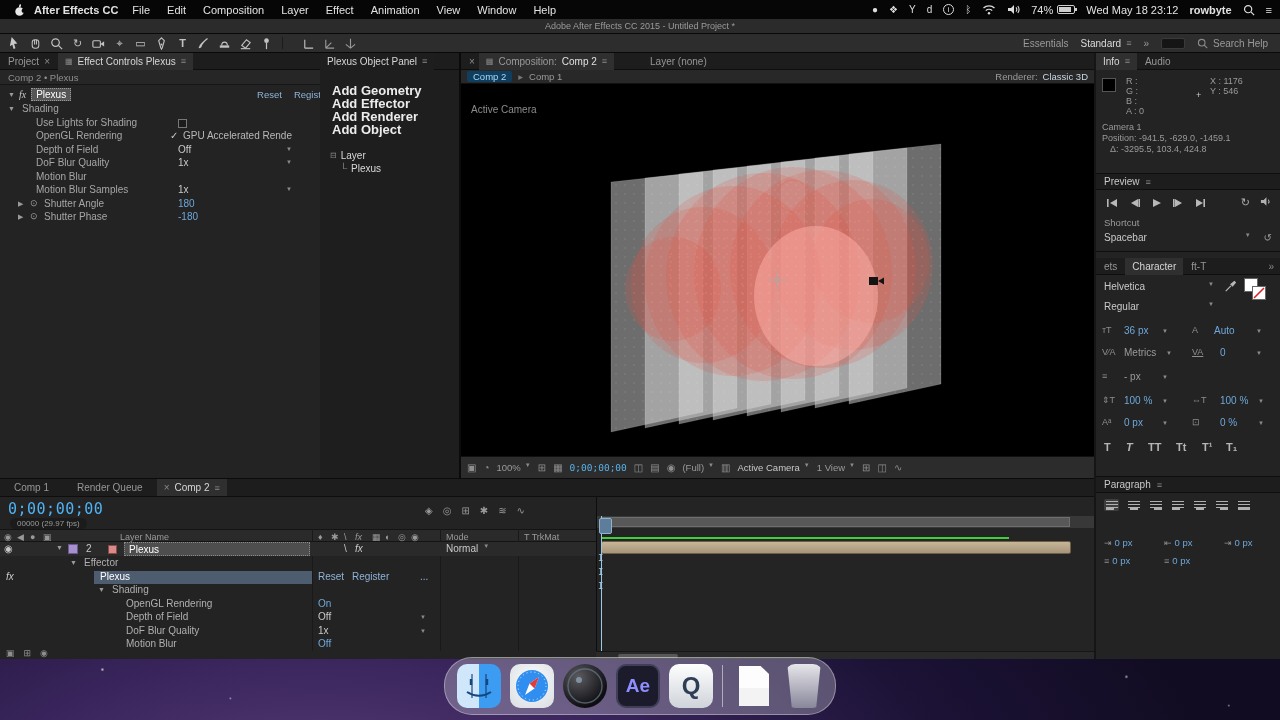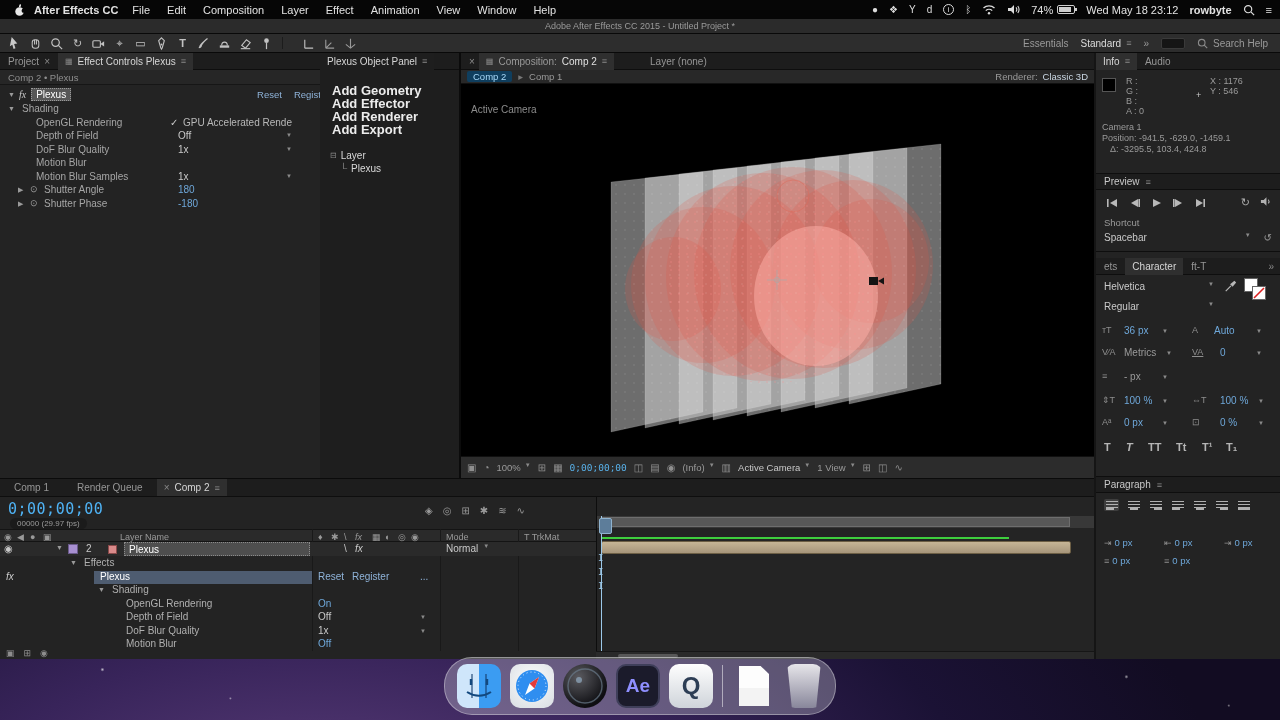--- a/index.html
+++ b/index.html
@@ -321,20 +321,24 @@
           <span class="link">Register</span>
           <span class="link">About...</span>
         </span>
       </div>
       <div style="position:relative;margin-top:2px">
         <div class="ecr">
           <span class="tw">▼</span>
             <span class="lb" style="left:22px">Shading</span>
         </div>
         <div class="ecr">
+          <span class="lb" style="left:36px">Use Lights for Shading</span>
+            <span class="cbox"></span>
+        </div>
+        <div class="ecr">
           <span class="lb" style="left:36px">OpenGL Rendering</span>
           <span class="chk">✓</span>
           <span class="gputxt">GPU Accelerated Rende</span>
         </div>
         <div class="ecr">
           <span class="lb" style="left:36px">Depth of Field</span>
           <span class="val">Off</span>
           <span class="dda">▼</span>
         </div>
         <div class="ecr">
@@ -369,21 +373,21 @@
       <div class="tabstrip">
         <span class="tab-act" style="background:#1e1e1e">
           <span>Plexus Object Panel</span>
           <span class="hamb">≡</span>
         </span>
       </div>
       <div style="padding:14px 10px 0 10px">
         <div class="px-btn">Add Geometry</div>
         <div class="px-btn">Add Effector</div>
         <div class="px-btn">Add Renderer</div>
-        <div class="px-btn">Add Export</div>
+        <div class="px-btn">Add Object</div>
         <div class="px-tree">
           <div class="px-node">
             <span class="micon">⊟</span>
             <span>Layer</span>
           </div>
           <div class="px-child">
             <span style="color:#8a8a8a">└</span>
             <span>Plexus</span>
           </div>
         </div>
@@ -474,21 +478,21 @@
             <span>100%</span>
             <span class="cb-dd">▼</span>
           </span>
         <span class="cb-ic">⊞</span>
         <span class="cb-ic">▦</span>
         <span class="cb-tc">0;00;00;00</span>
         <span class="cb-ic">◫</span>
         <span class="cb-ic">▤</span>
         <span class="cb-ic">◉</span>
         <span class="fx" style="gap:4px">
-            <span>(Info)</span>
+            <span>(Full)</span>
             <span class="cb-dd">▼</span>
           </span>
         <span class="cb-ic">▥</span>
         <span class="fx" style="gap:4px">
             <span style="color:#c9c9c9">Active Camera</span>
             <span class="cb-dd">▼</span>
           </span>
         <span class="fx" style="gap:4px">
             <span>1 View</span>
             <span class="cb-dd">▼</span>
@@ -759,21 +763,21 @@
         <span class="ab" style="left:344px;top:1px;color:#c9c9c9">\</span>
         <span class="ab" style="left:355px;top:1px;font-style:italic;color:#c9c9c9">fx</span>
         <span class="ab fx" style="left:446px;top:1px;gap:5px;color:#c9c9c9">
             <span>Normal</span>
             <span class="cb-dd">▼</span>
           </span>
       </div>
 
       <div class="tl-row" style="top:60px">
         <span class="tw" style="left:70px">▼</span>
-        <span class="ab" style="left:84px">Effects</span>
+        <span class="ab" style="left:84px">Effector</span>
       </div>
       <div class="tl-row" style="top:73.5px">
         <span class="ab" style="left:6px;font-style:italic;color:#c9c9c9">fx</span>
         <span class="ab" style="left:94px;top:0;width:218px;height:13.5px;background:#4e5c70"></span>
         <span class="ab" style="left:100px;color:#fff;z-index:1">Plexus</span>
         <span class="ab link" style="left:318px">Reset</span>
         <span class="ab link" style="left:352px">Register</span>
         <span class="ab link" style="left:420px">...</span>
       </div>
       <div class="tl-row" style="top:87px">

